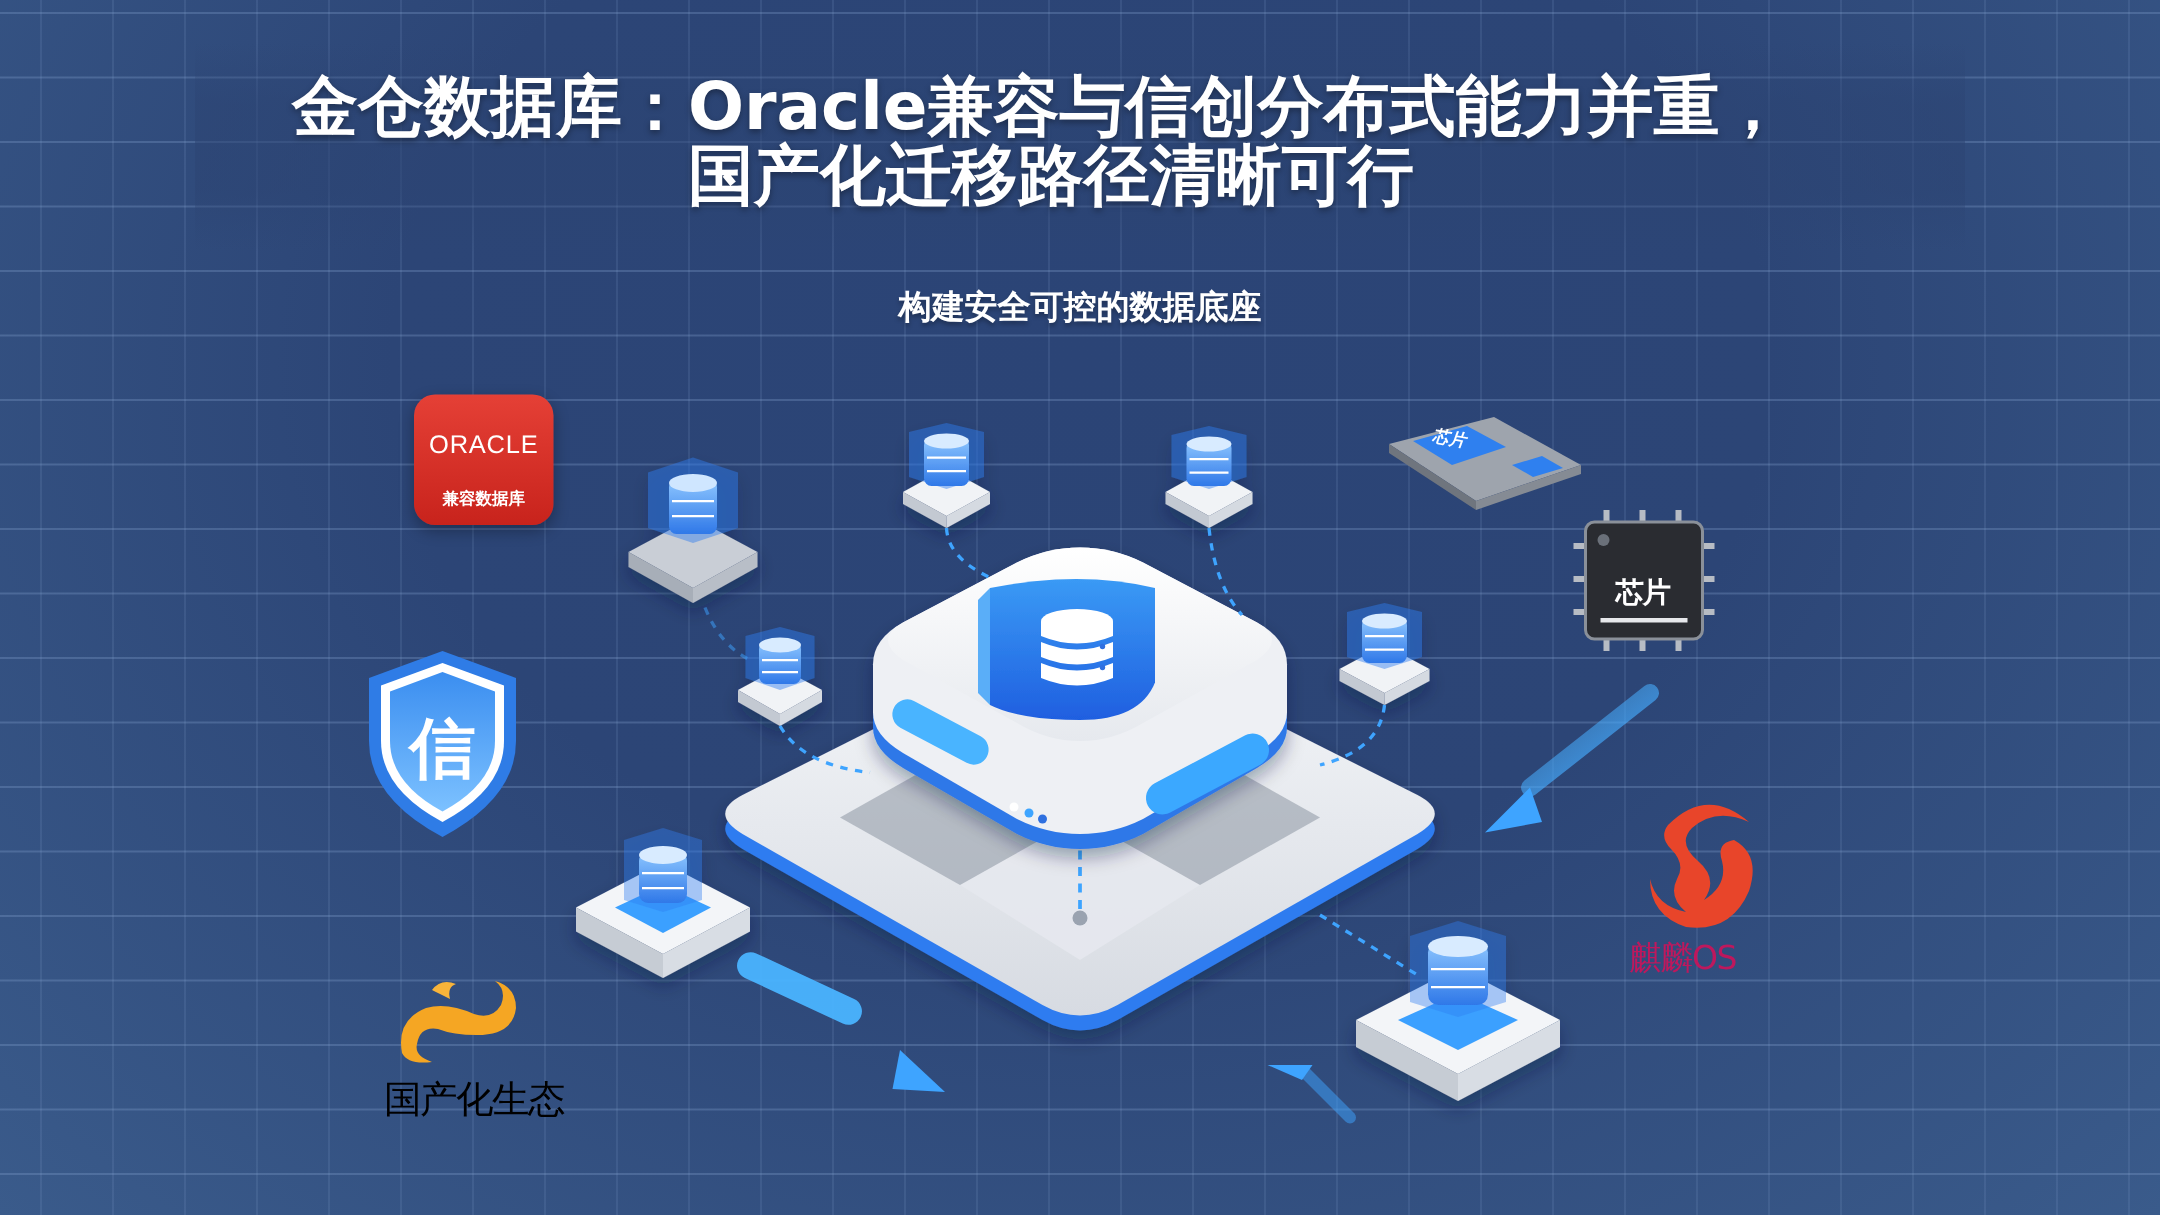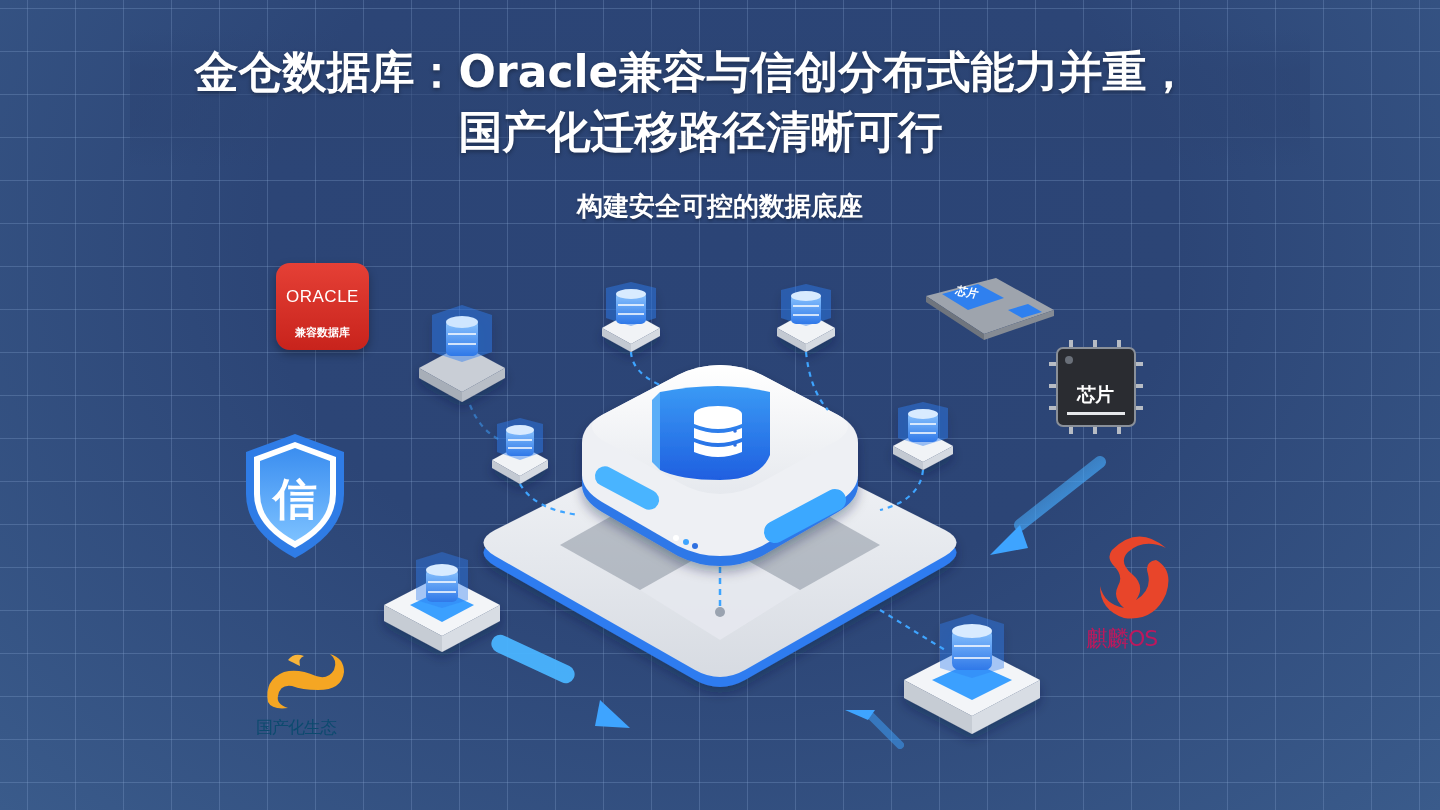--- a/index.html
+++ b/index.html
@@ -21,24 +21,24 @@
     position: absolute; left: 130px; top: 28px; width: 1180px; height: 140px;
     background: linear-gradient(180deg, rgba(44,68,115,0.0), rgba(44,68,115,0.55) 30%, rgba(44,68,115,0.55) 70%, rgba(44,68,115,0));
   }
   .title {
     position: absolute; left: 0; width: 1405px; text-align: center;
     color: #ffffff; font-weight: bold; font-size: 44px; line-height: 60px;
     text-shadow: 0 2px 4px rgba(0,0,0,0.35);
     letter-spacing: 0px;
   }
   .title.l1 { top: 42px; padding-right: 20px; }
-  .title.l2 { top: 102px; padding-right: 4px; }
+  .title.l2 { top: 88px; padding-right: 4px; }
   .subtitle {
     position: absolute; top: 186px; left: 0; width: 1440px; text-align: center;
-    color: #ffffff; font-weight: bold; font-size: 26px; line-height: 40px;
+    color: #ffffff; font-weight: bold; font-size: 22px; line-height: 40px;
     text-shadow: 0 2px 3px rgba(0,0,0,0.3);
   }
 
   
   .oracle {
     position: absolute; left: 276px; top: 263px; width: 93px; height: 87px;
     border-radius: 14px;
     background: linear-gradient(180deg, #e54036, #c8231c);
     box-shadow: 0 4px 10px rgba(0,0,0,0.3);
     display: flex; flex-direction: column; align-items: center; justify-content: center;
@@ -47,21 +47,21 @@
   .oracle .brand { font-family: "Liberation Sans", sans-serif; font-size: 17px; letter-spacing: 0.5px; font-weight: normal; margin-top: 14px; }
   .oracle .tag { font-size: 11px; margin-top: 18px; font-weight: bold; white-space: nowrap; }
 
   
   .shield { position: absolute; left: 240px; top: 432px; width: 110px; height: 128px; }
 
   
   .phoenix { position: absolute; left: 258px; top: 650px; width: 92px; height: 62px; }
   .phoenix-label {
     position: absolute; left: 256px; top: 716px; width: 140px;
-    color: #0c4a6e; font-size: 17px; white-space: nowrap; letter-spacing: -1px;
+    color: #000000; font-size: 25px; white-space: nowrap; letter-spacing: -1px;
   }
 
   
   .kylin { position: absolute; left: 1092px; top: 530px; width: 88px; height: 96px; }
   .kylin-label {
     position: absolute; left: 1086px; top: 624px; color: #be185d; font-size: 22px; white-space: nowrap; letter-spacing: -1px;
   }
 
   
   .board {

